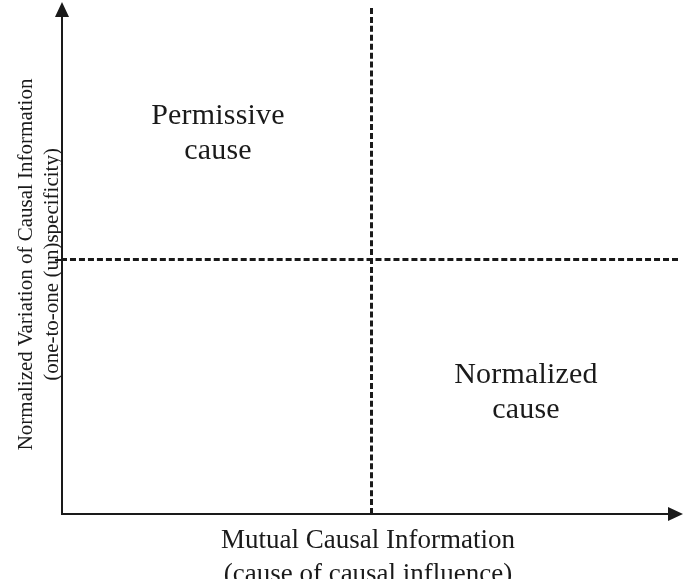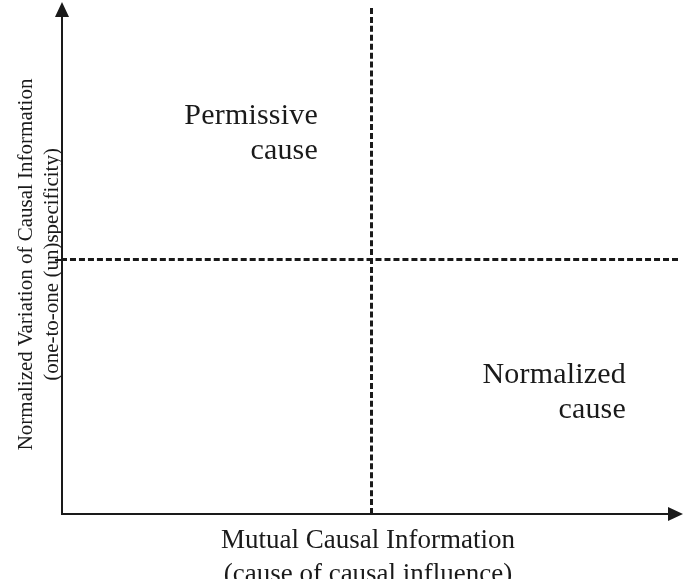--- a/index.html
+++ b/index.html
@@ -77,21 +77,21 @@
     left: 370px;
     top: 8px;
     width: 0;
     height: 506px;
     border-left: 3px dashed #1a1a1a;
   }
 
   
   .quadrant-label {
     position: absolute;
-    text-align: right;
+    text-align: center;
     font-size: 30px;
     line-height: 1.17;
     letter-spacing: 0.2px;
     white-space: nowrap;
   }
   #permissive-label {
     left: 118px;
     top: 96px;
     width: 200px;
   }

